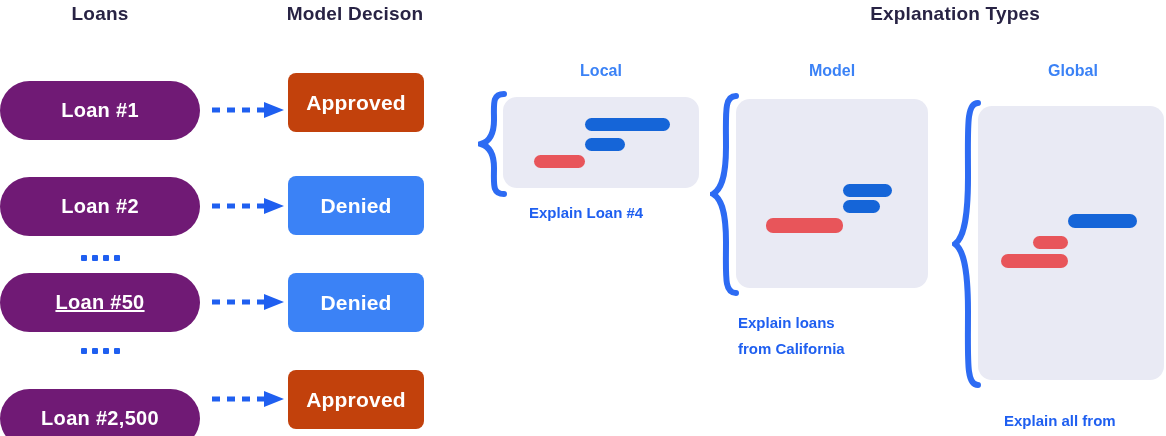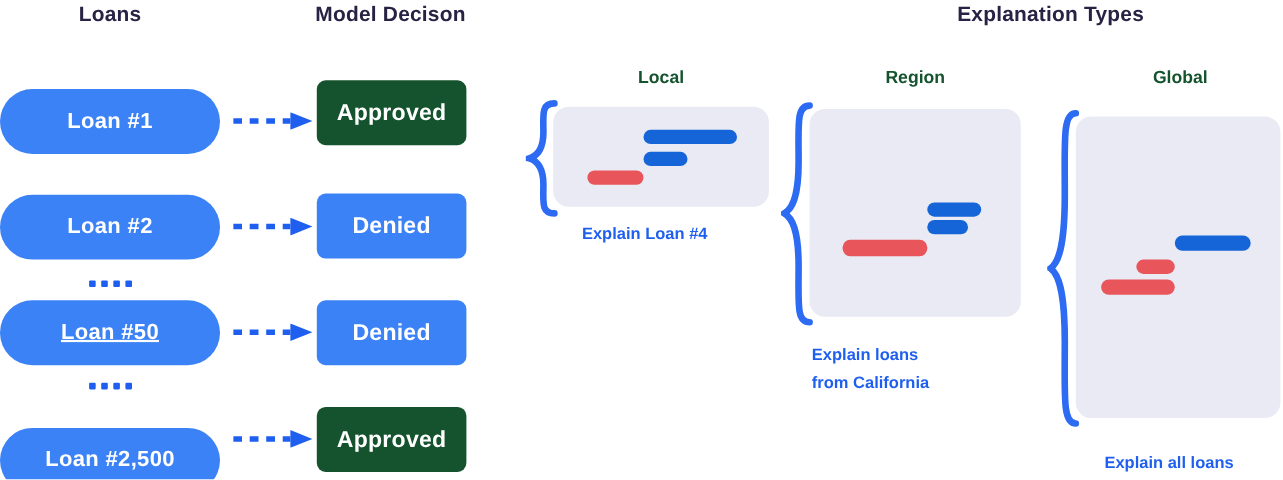--- a/index.html
+++ b/index.html
@@ -29,21 +29,21 @@
   #hdr-loans   { left: 0px;   top: 3px;  width: 200px; }
   #hdr-model   { left: 240px; top: 3px;  width: 230px; }
   #hdr-explain { left: 630px; top: 3px;  width: 410px; text-align: right; }
 
   
   .loan-pill {
     position: absolute;
     left: 0px;
     width: 200px;
     height: 59px;
-    background: #3b82f6;
+    background: #701a75;
     border-radius: 30px;
     display: flex;
     align-items: center;
     justify-content: center;
     color: #ffffff;
     font-size: 20px;
     font-weight: 700;
     letter-spacing: 0.3px;
   }
   #loan-1   { top: 81px;  }
@@ -89,33 +89,33 @@
     height: 59px;
     border-radius: 8px;
     display: flex;
     align-items: center;
     justify-content: center;
     color: #ffffff;
     font-size: 21px;
     font-weight: 700;
     letter-spacing: 0.2px;
   }
-  .approved { background: #14532d; }
+  .approved { background: #c2410c; }
   .denied   { background: #3b82f6; }
   #dec-1 { top: 73px;  }
   #dec-2 { top: 176px; }
   #dec-3 { top: 273px; }
   #dec-4 { top: 370px; }
 
   
   .panel-title {
     position: absolute;
     font-size: 16px;
     font-weight: 700;
-    color: #14532d;
+    color: #3b82f6;
     text-align: center;
     white-space: nowrap;
   }
   .panel {
     position: absolute;
     background: #E9EAF4;
     border-radius: 14px;
   }
   .panel-caption {
     position: absolute;
@@ -207,36 +207,36 @@
   <svg class="brace" id="brace-local" viewBox="0 0 30 108" preserveAspectRatio="none">
     <path d="M26 4 C14 4 16 14 16 30 C16 46 10 52 3 54 C10 56 16 62 16 78 C16 94 14 104 26 104" fill="none" stroke="#2D6BF3" stroke-width="6" stroke-linecap="round"></path>
   </svg>
   <div class="panel" id="panel-local">
     <div class="bar blue" style="left:82px; top:21px; width:85px; height:13px;"></div>
     <div class="bar blue" style="left:82px; top:41px; width:40px; height:13px;"></div>
     <div class="bar red" style="left:31px; top:58px; width:51px; height:13px;"></div>
   </div>
   <div class="panel-caption" id="cap-local">Explain Loan #4</div>
 
-  <div class="panel-title" id="title-region">Region</div>
+  <div class="panel-title" id="title-region">Model</div>
   <svg class="brace" id="brace-region" viewBox="0 0 30 205" preserveAspectRatio="none">
     <path d="M26 4 C14 4 16 20 16 55 C16 88 10 98 3 102 C10 106 16 116 16 150 C16 185 14 201 26 201" fill="none" stroke="#2D6BF3" stroke-width="6" stroke-linecap="round"></path>
   </svg>
   <div class="panel" id="panel-region">
     <div class="bar blue" style="left:107px; top:85px; width:49px; height:13px;"></div>
     <div class="bar blue" style="left:107px; top:101px; width:37px; height:13px;"></div>
     <div class="bar red" style="left:30px; top:119px; width:77px; height:15px;"></div>
   </div>
   <div class="panel-caption" id="cap-region">Explain loans
 from California</div>
 
   <div class="panel-title" id="title-global">Global</div>
   <svg class="brace" id="brace-global" viewBox="0 0 30 290" preserveAspectRatio="none">
     <path d="M26 4 C14 4 16 28 16 78 C16 126 10 140 3 145 C10 150 16 164 16 212 C16 262 14 286 26 286" fill="none" stroke="#2D6BF3" stroke-width="6" stroke-linecap="round"></path>
   </svg>
   <div class="panel" id="panel-global">
     <div class="bar blue" style="left:90px; top:108px; width:69px; height:14px;"></div>
     <div class="bar red" style="left:55px; top:130px; width:35px; height:13px;"></div>
     <div class="bar red" style="left:23px; top:148px; width:67px; height:14px;"></div>
   </div>
-  <div class="panel-caption" id="cap-global">Explain all loans</div>
+  <div class="panel-caption" id="cap-global">Explain all from</div>
 
 </div>
 
 </body></html>

